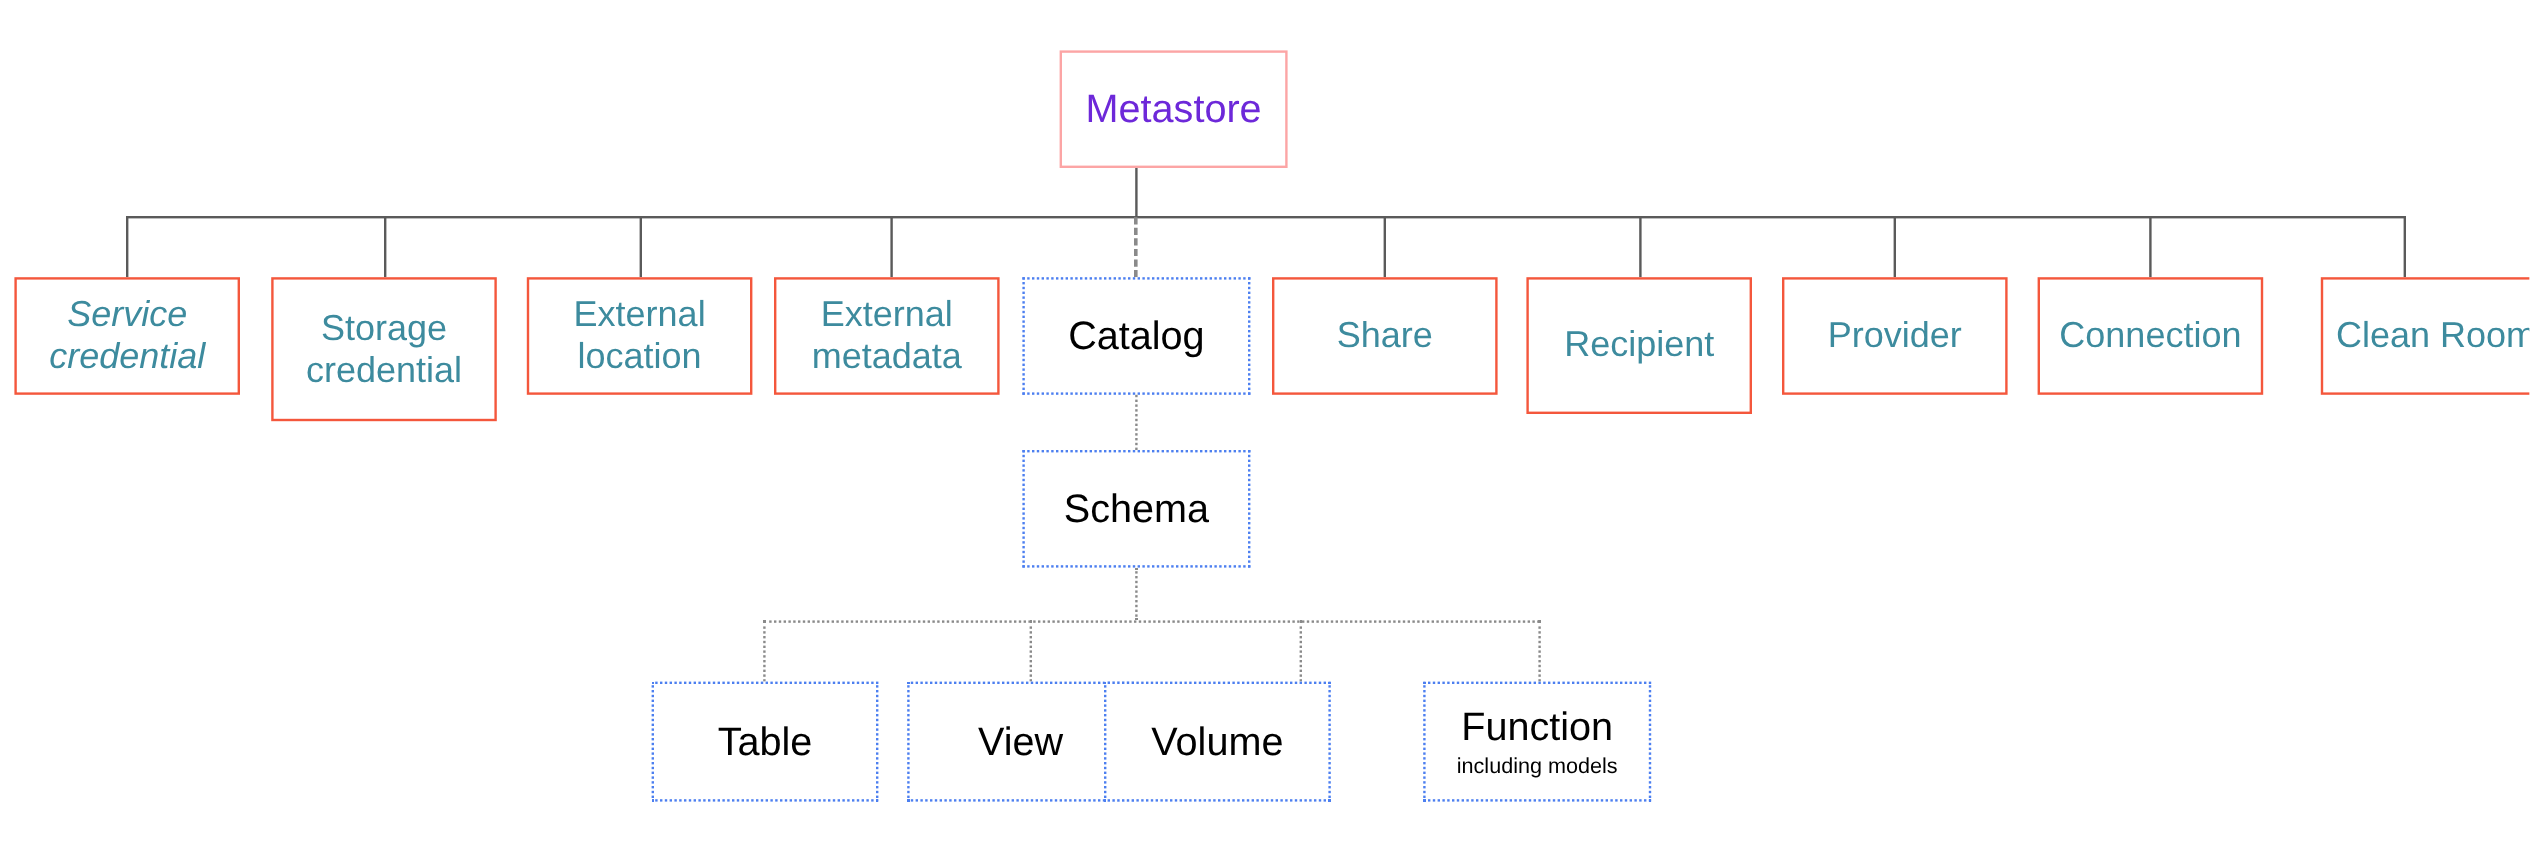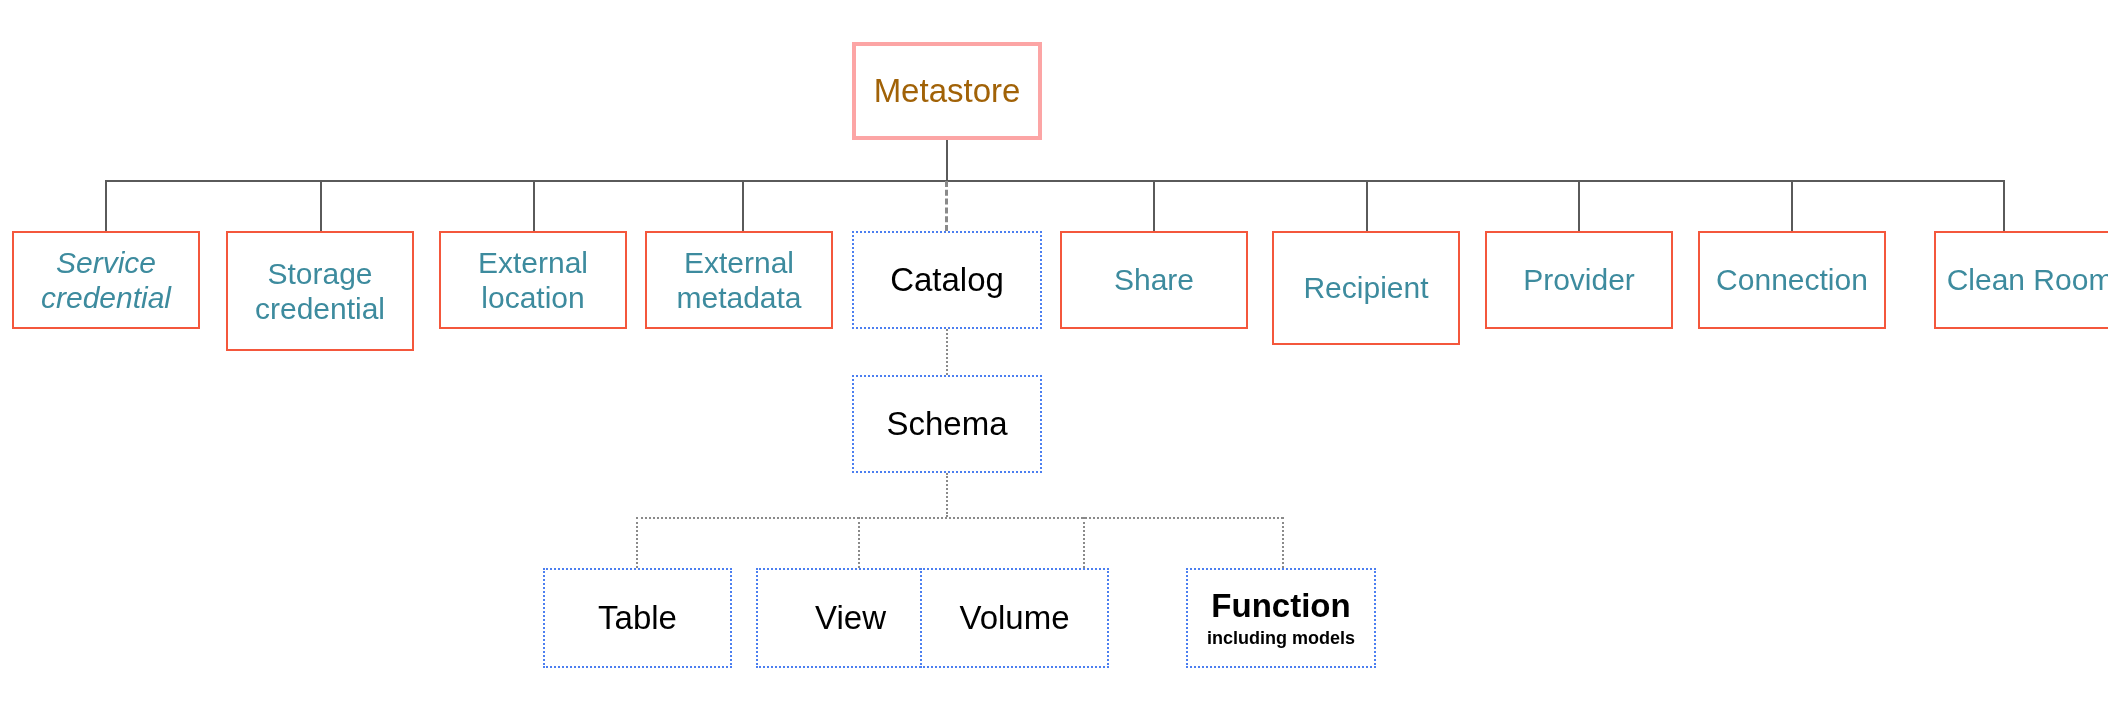--- a/index.html
+++ b/index.html
@@ -35,23 +35,24 @@
     display: block;
     white-space: pre-line;
   }
   .node .subtitle {
     display: block;
     margin-top: 2px;
   }
 
   
   .node.root {
-    border: 4px solid #fca5a5;
-    color: #a16207;
+    border: 2px solid #fca5a5;
+    color: #6d28d9;
     font-size: 33px;
+    margin-left: 31px;
   }
 
   
   .node.securable {
     border: 2px solid #f4573c;
     color: #3d8b9e;
     font-size: 30px;
   }
 
   
@@ -179,18 +180,18 @@
   </div>
 
   <div class="node contained" style="left:756px; top:568px; width:189px; height:100px;">
     <span class="title">View</span>
   </div>
 
   <div class="node contained" style="left:920px; top:568px; width:189px; height:100px;">
     <span class="title">Volume</span>
   </div>
 
-  <div class="node contained" style="left:1186px; top:568px; width:190px; height:100px;font-weight:bold;">
+  <div class="node contained" style="left:1186px; top:568px; width:190px; height:100px;">
     <span class="title">Function</span>
     <span class="subtitle">including models</span>
   </div>
 
 </div>
 
 </body></html>

